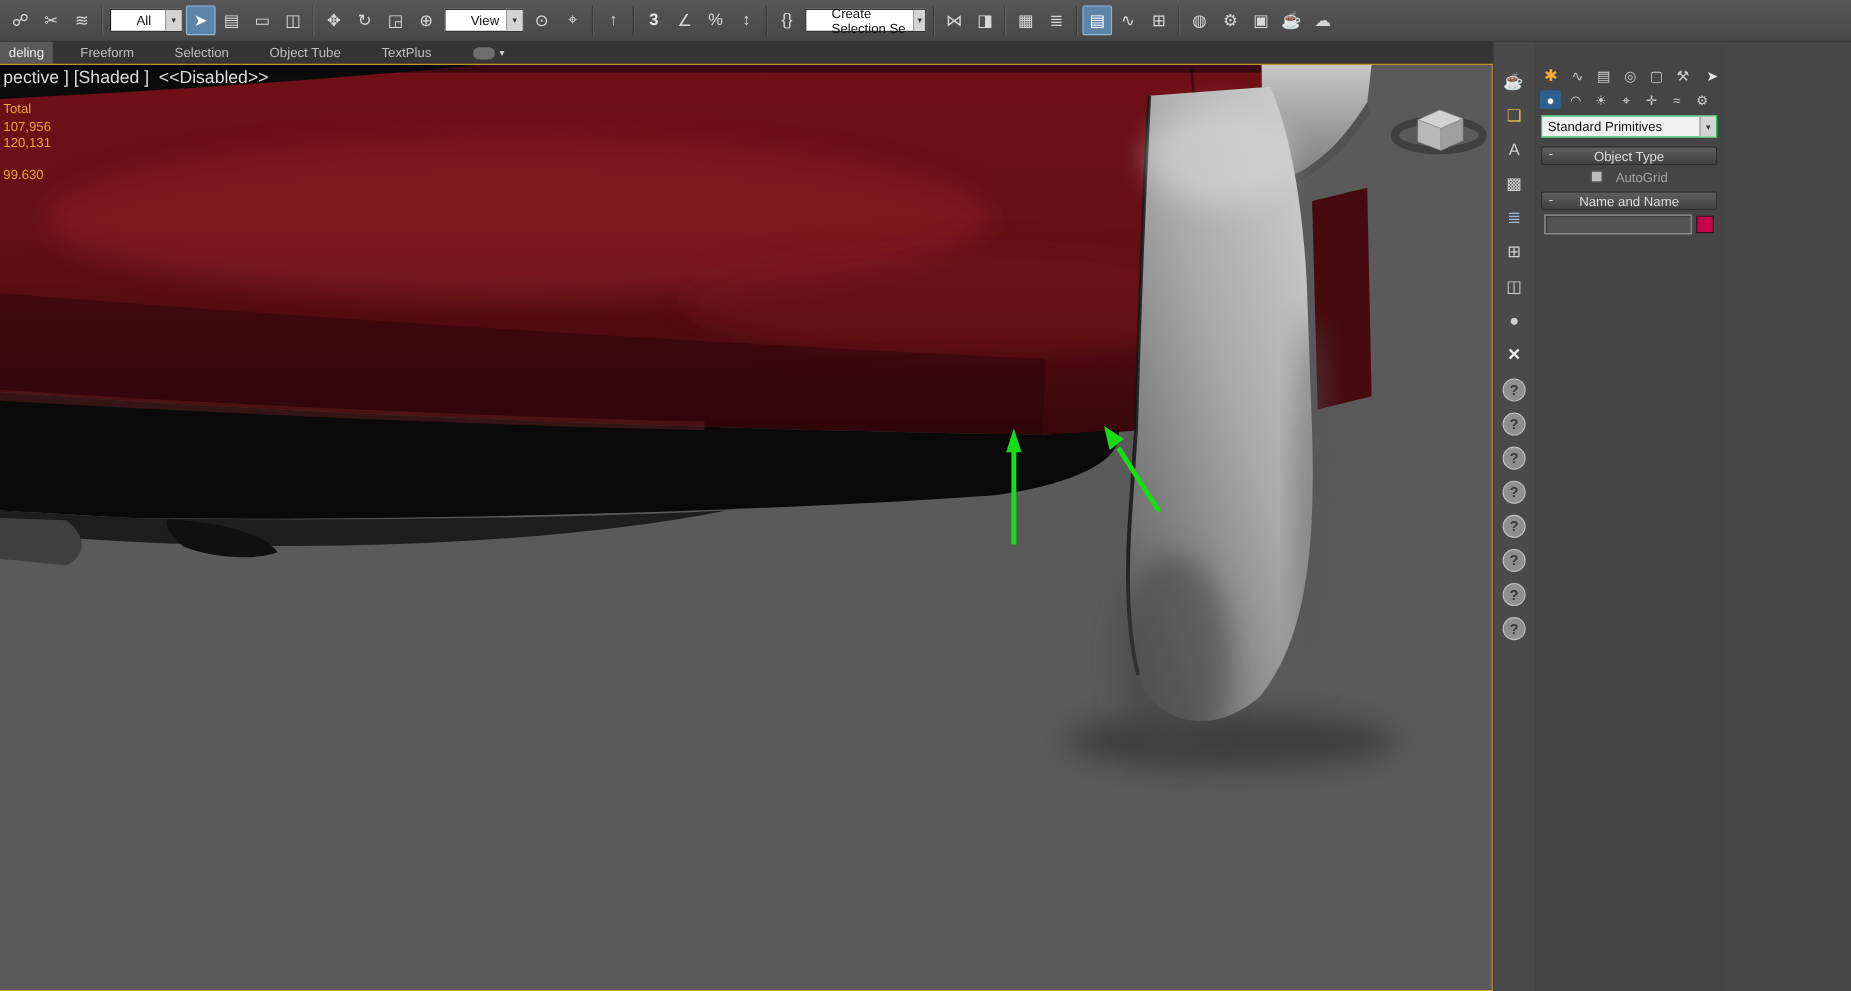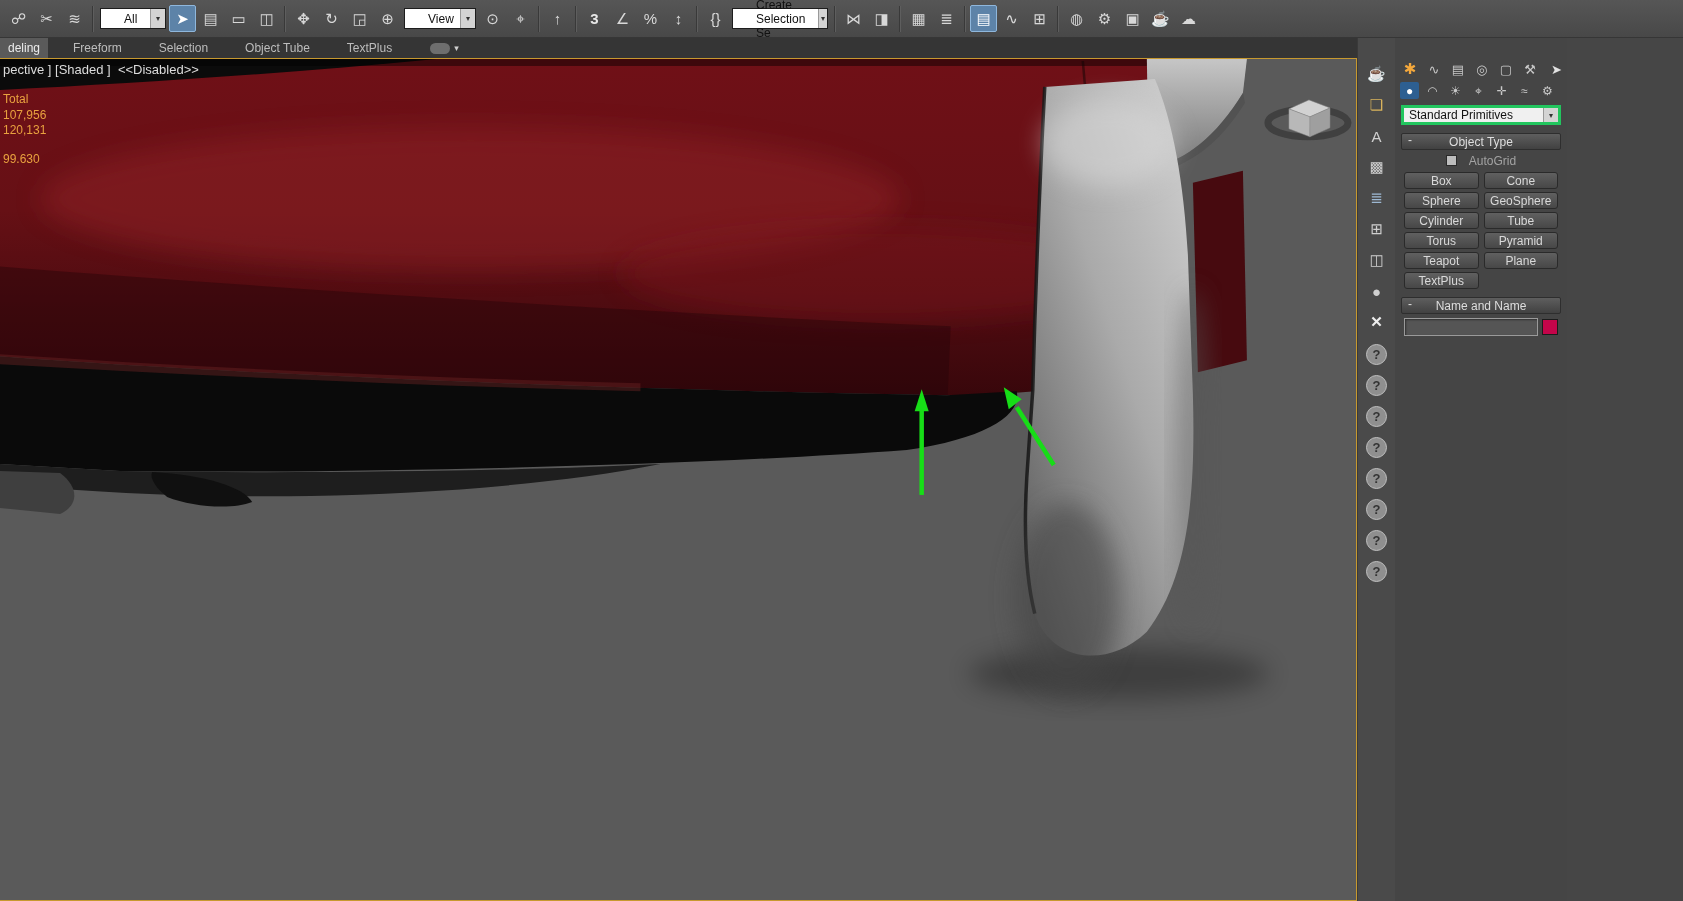--- a/index.html
+++ b/index.html
@@ -31,21 +31,21 @@
   .tbselect {
     height:21px; background:#ffffff; border:1px solid #1d1d1d;
     display:flex; align-items:center; font-size:12px; color:#111;
     padding-left:23px; flex:0 0 auto; margin:0 2px;
   }
   .tbselect .caret {
     margin-left:auto; width:15px; height:100%; background:#d4d4d4;
     border-left:1px solid #999; display:flex; align-items:center; justify-content:center;
     font-size:8px; color:#333;
   }
-  .w-all { width:66px; } .w-view { width:72px; } .w-sel { width:96px; }
+  .w-all { width:66px; } .w-view { width:72px; } .w-sel { width:110px; }
 
   
   .main { flex:1; display:flex; min-height:0; }
   .left-col { width:1357px; flex:0 0 auto; display:flex; flex-direction:column; }
 
   
   .ribbon {
     flex:0 0 20px; background:#353535; display:flex; align-items:center;
     font-size:12px; color:#bdbdbd;
   }
@@ -54,21 +54,21 @@
   .ribbon-ctrl { display:flex; align-items:center; gap:4px; margin-left:6px; color:#cfcfcf; }
   .ribbon-ctrl .pill { width:20px; height:11px; background:#6e6e6e; border-radius:6px; display:inline-block; }
   .ribbon-ctrl .rcaret { font-size:9px; }
 
   
   .viewport {
     flex:1; position:relative; background:#5a5a5a; overflow:hidden;
     border:1px solid #c7992f; border-left:none;
   }
   .viewport svg { position:absolute; inset:0; width:100%; height:100%; display:block; }
-  .vp-label { position:absolute; top:3px; left:3px; font-size:13px; color:#dcdcdc; z-index:3; white-space:pre; }
+  .vp-label { position:absolute; top:3px; left:3px; font-size:16px; color:#dcdcdc; z-index:3; white-space:pre; }
   .vp-stats { position:absolute; top:33px; left:3px; font-size:12px; color:#e9a23f; z-index:3; line-height:15.5px; }
   .vp-stats .fps { margin-top:13px; }
 
   
   .vtoolbar {
     width:38px; flex:0 0 auto; background:#4a4a4a; border-left:1px solid #3a3a3a;
     display:flex; flex-direction:column; align-items:center; padding-top:24px; gap:7px;
   }
   .vti { width:24px; height:24px; display:flex; align-items:center; justify-content:center;
     font-size:15px; color:#cfcfcf; flex:0 0 auto; }
@@ -88,21 +88,21 @@
   .cp-tabs { display:flex; align-items:center; padding:0 5px 2px; gap:4px; }
   .cpt { width:20px; height:18px; display:flex; align-items:center; justify-content:center;
     color:#c9c9c9; font-size:13px; border-radius:2px; }
   .cpt.create { color:#f4a83c; font-size:15px; }
   .cp-arrow { margin-left:auto; color:#e2e2e2; font-size:13px; }
   .cp-subtabs { display:flex; align-items:center; padding:2px 5px 4px; gap:4px; }
   .cps { width:19px; height:17px; display:flex; align-items:center; justify-content:center;
     color:#c9c9c9; font-size:12px; border-radius:2px; }
   .cps.active { background:#2d5f91; color:#ffffff; }
   .cp-dropdown {
-    margin:2px 6px 5px; height:20px; background:#f0f0f0; border:3px solid #22c55e;
+    margin:2px 6px 5px; height:20px; background:#f0f0f0; border:1px solid #22c55e;
     display:flex; align-items:center; color:#111; padding-left:5px; font-size:12px;
   }
   .cp-dropdown .caret { margin-left:auto; width:15px; height:100%; background:#d4d4d4;
     border-left:1px solid #999; display:flex; align-items:center; justify-content:center;
     font-size:8px; color:#333; }
   .rollout { margin:3px 6px 0; }
   .ro-header {
     height:17px; background:linear-gradient(#5e5e5e,#414141);
     border:1px solid #2e2e2e; border-radius:2px;
     display:flex; align-items:center; color:#dedede; position:relative; font-size:12px;
@@ -331,33 +331,20 @@
       <div class="rollout">
         <div class="ro-header">
           <span class="minus">-</span>
           <span class="title">Object Type</span>
         </div>
         <div class="ro-body">
           <div class="autogrid">
             <span class="checkbox"></span>
             <span>AutoGrid</span>
           </div>
-          <div class="btn-grid">
-            <div class="cp-btn">Box</div>
-            <div class="cp-btn">Cone</div>
-            <div class="cp-btn">Sphere</div>
-            <div class="cp-btn">GeoSphere</div>
-            <div class="cp-btn">Cylinder</div>
-            <div class="cp-btn">Tube</div>
-            <div class="cp-btn">Torus</div>
-            <div class="cp-btn">Pyramid</div>
-            <div class="cp-btn">Teapot</div>
-            <div class="cp-btn">Plane</div>
-            <div class="cp-btn">TextPlus</div>
-          </div>
         </div>
       </div>
 
       <div class="rollout">
         <div class="ro-header">
           <span class="minus">-</span>
           <span class="title">Name and Name</span>
         </div>
         <div class="name-color-row">
           <div class="name-input"></div>

